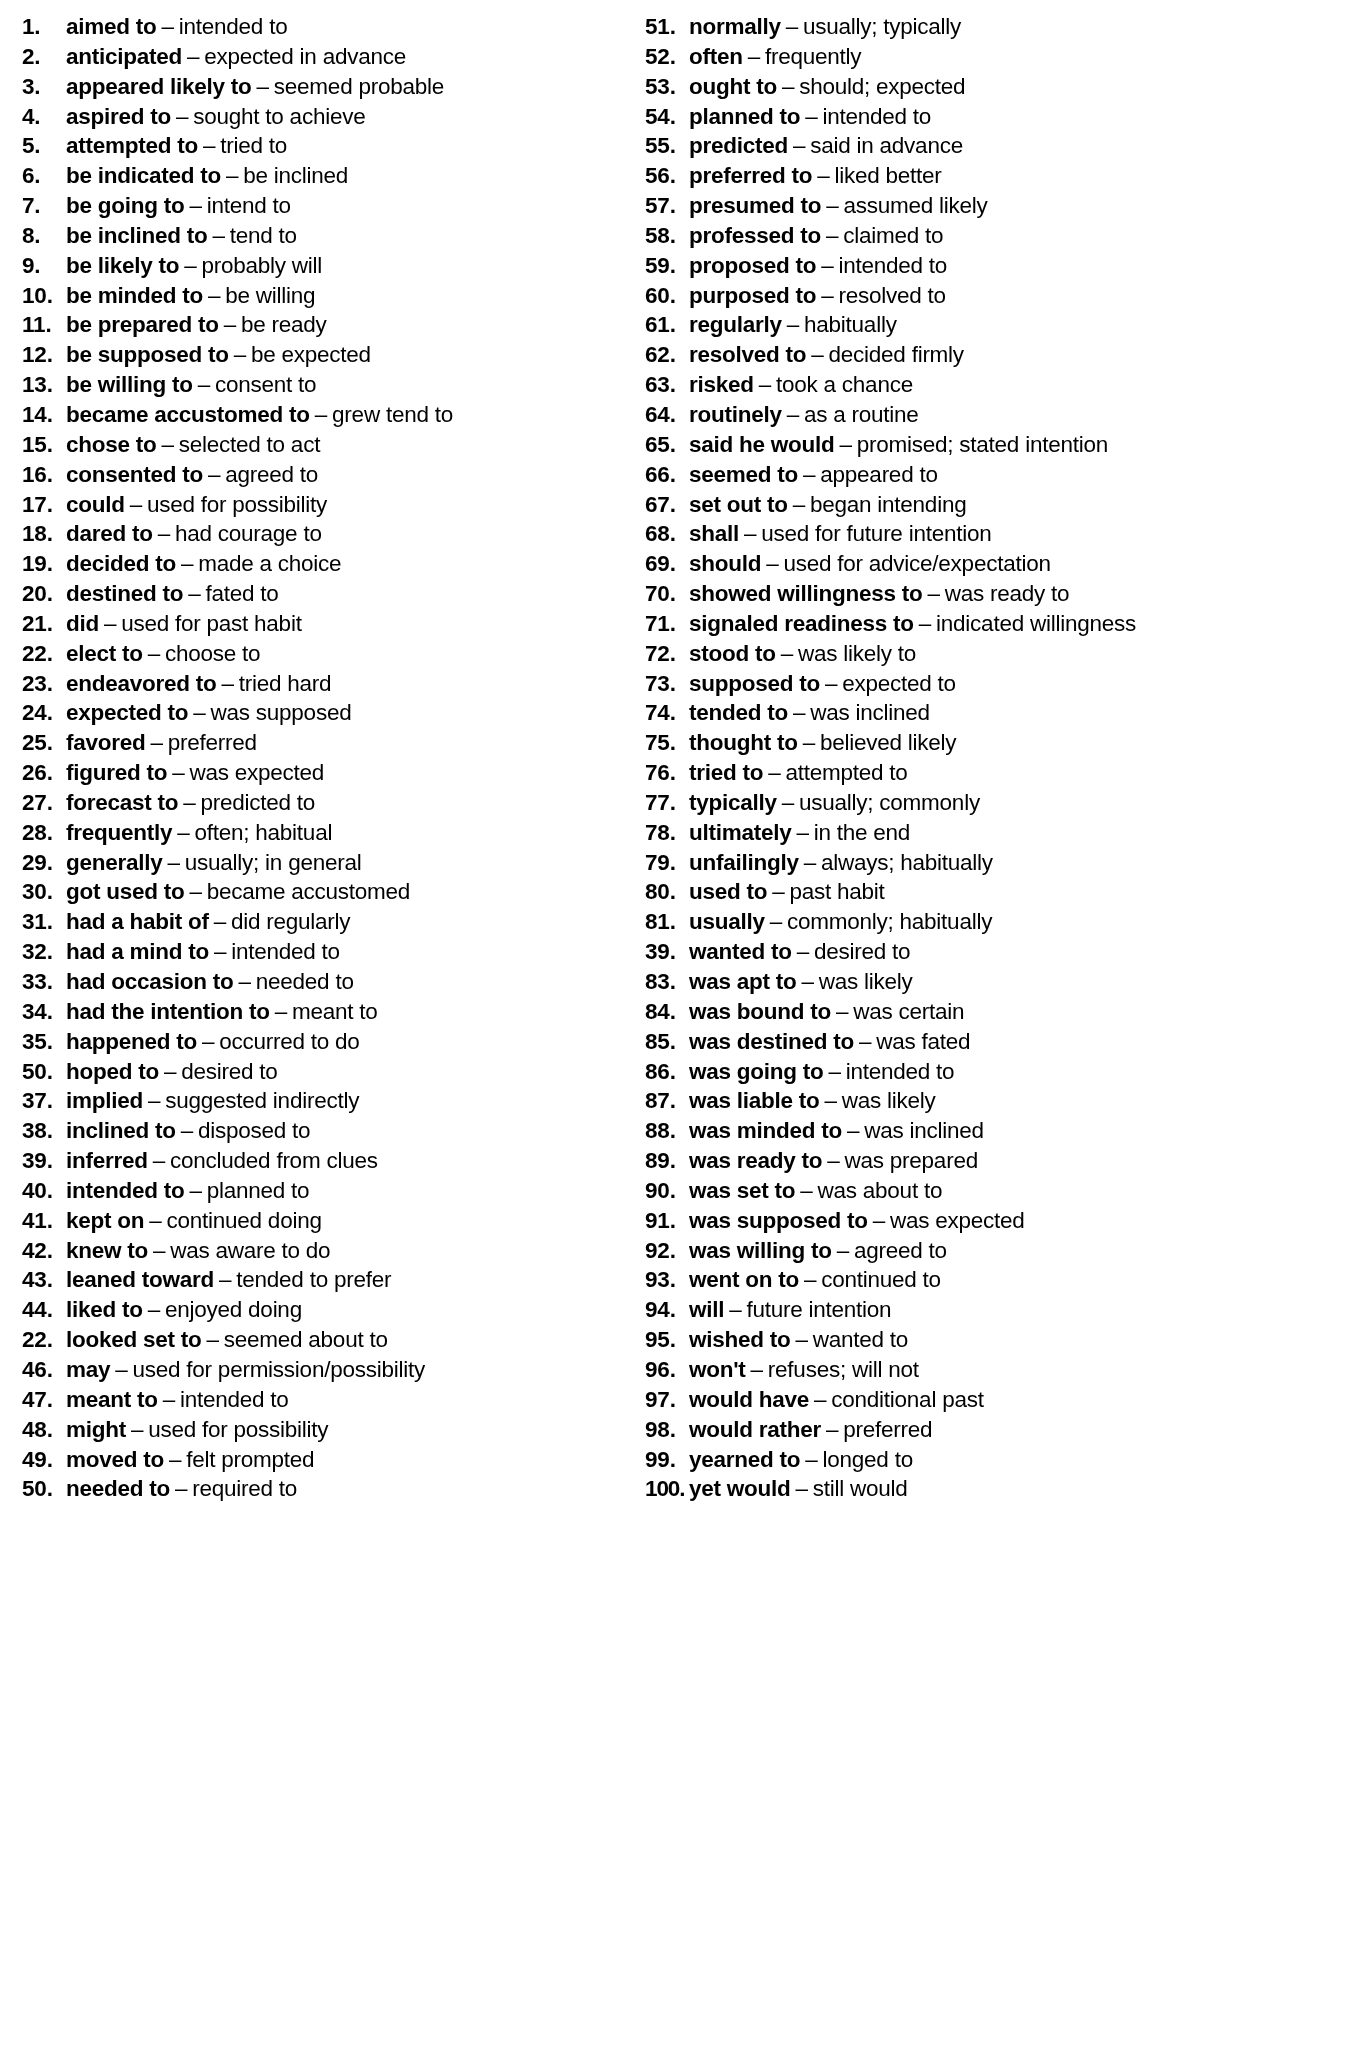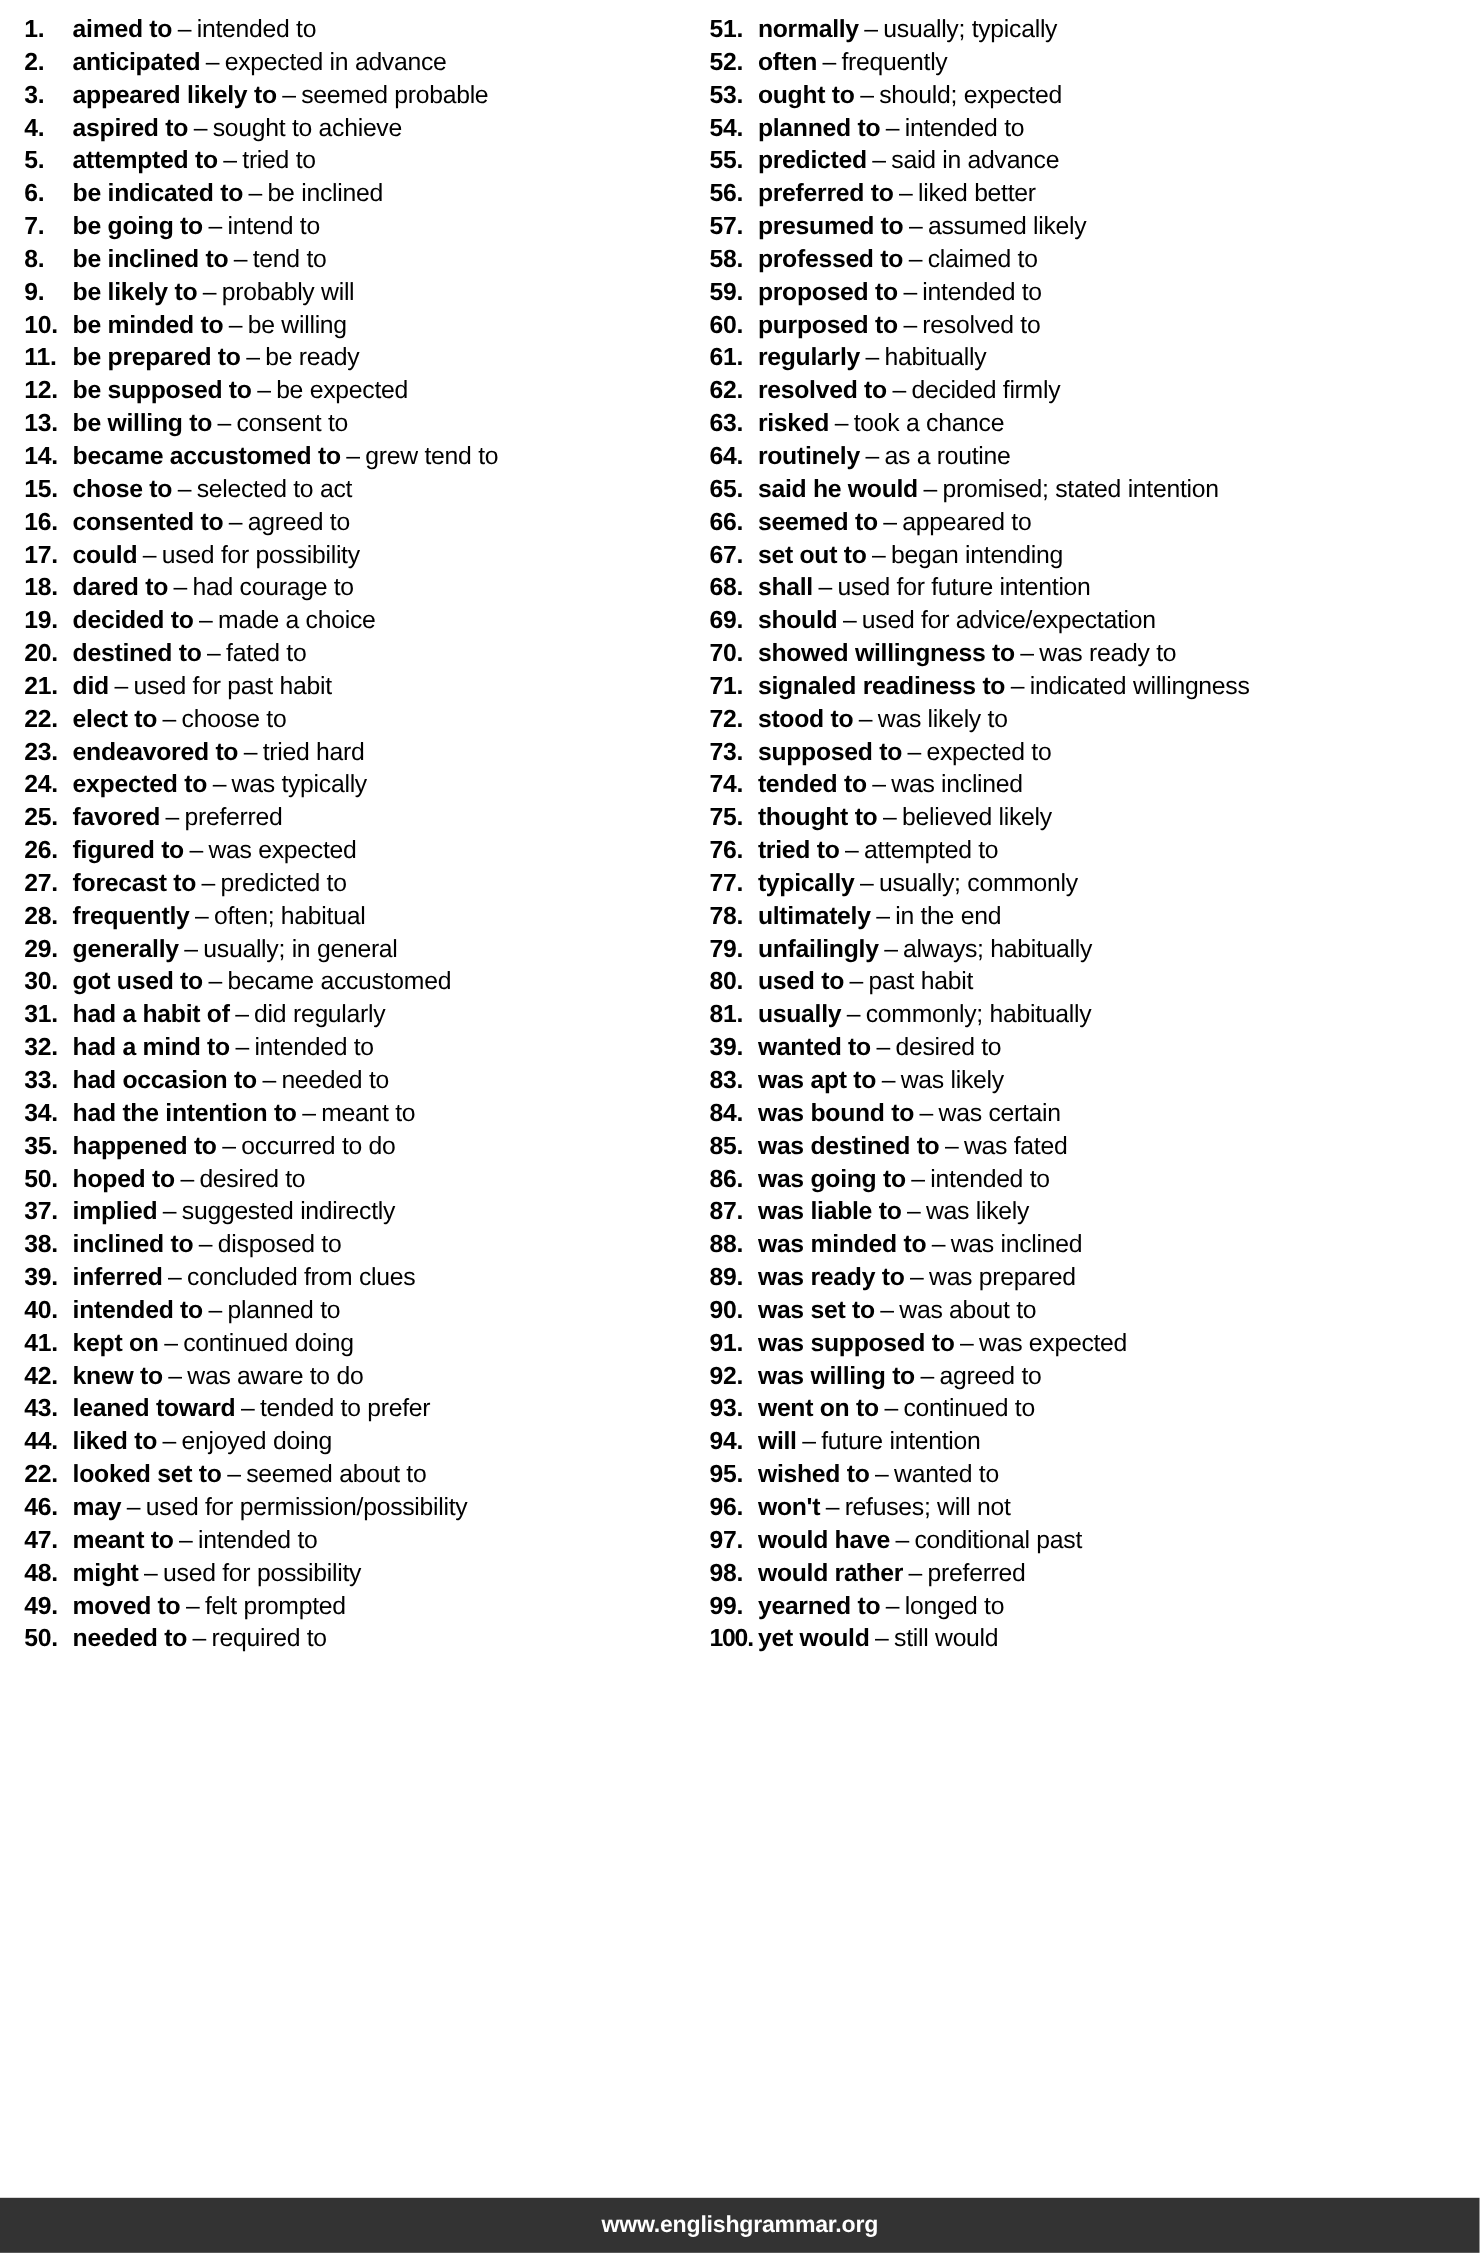--- a/index.html
+++ b/index.html
@@ -237,21 +237,21 @@
         <div class="row">
           <span class="num">23.</span>
           <span class="term">endeavored to</span>
           <span class="dash">–</span>
           <span class="def">tried hard</span>
         </div>
         <div class="row">
           <span class="num">24.</span>
           <span class="term">expected to</span>
           <span class="dash">–</span>
-          <span class="def">was typically</span>
+          <span class="def">was supposed</span>
         </div>
         <div class="row">
           <span class="num">25.</span>
           <span class="term">favored</span>
           <span class="dash">–</span>
           <span class="def">preferred</span>
         </div>
         <div class="row">
           <span class="num">26.</span>
           <span class="term">figured to</span>
@@ -702,17 +702,14 @@
         <div class="row">
           <span class="num wide">100.</span>
           <span class="term">yet would</span>
           <span class="dash">–</span>
           <span class="def">still would</span>
         </div>
       </div>
 
   </div>
 
-  <div class="footer-bar">
-    <span class="footer-text">www.englishgrammar.org</span>
-  </div>
 
 </div>
 
 </body></html>

